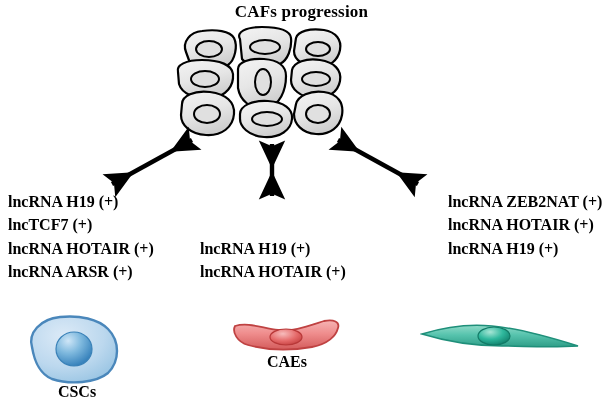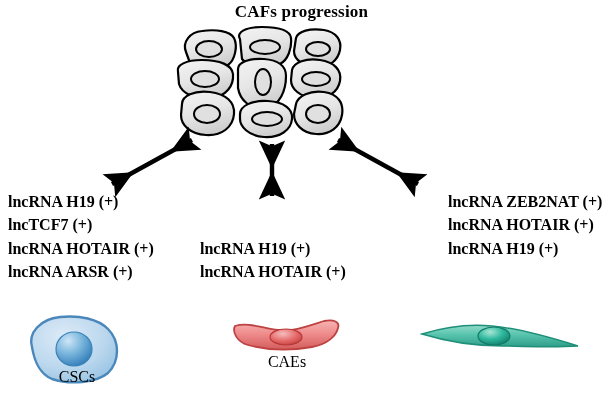--- a/index.html
+++ b/index.html
@@ -68,26 +68,26 @@
   .cell-figure {
     position: absolute;
   }
   #csc-cell { left: 22px;  top: 313px; width: 110px; height: 72px; }
   #cae-cell { left: 232px; top: 314px; width: 110px; height: 44px; }
   #caf-cell { left: 420px; top: 316px; width: 160px; height: 44px; }
 
   .cell-label {
     position: absolute;
     font-size: 16px;
-    font-weight: normal;
+    font-weight: bold;
     text-align: center;
     white-space: nowrap;
     font-family: "Liberation Serif", "DejaVu Serif", serif;
   }
-  #csc-label { left: 22px;  top: 368px; width: 110px; }
+  #csc-label { left: 22px;  top: 383px; width: 110px; }
   #cae-label { left: 232px; top: 353px; width: 110px; }
   #caf-label { left: 420px; top: 353px; width: 160px; }
 </style>
 </head>
 <body>
 
 <div id="figure">
 
   <div id="title">CAFs progression</div>
 

